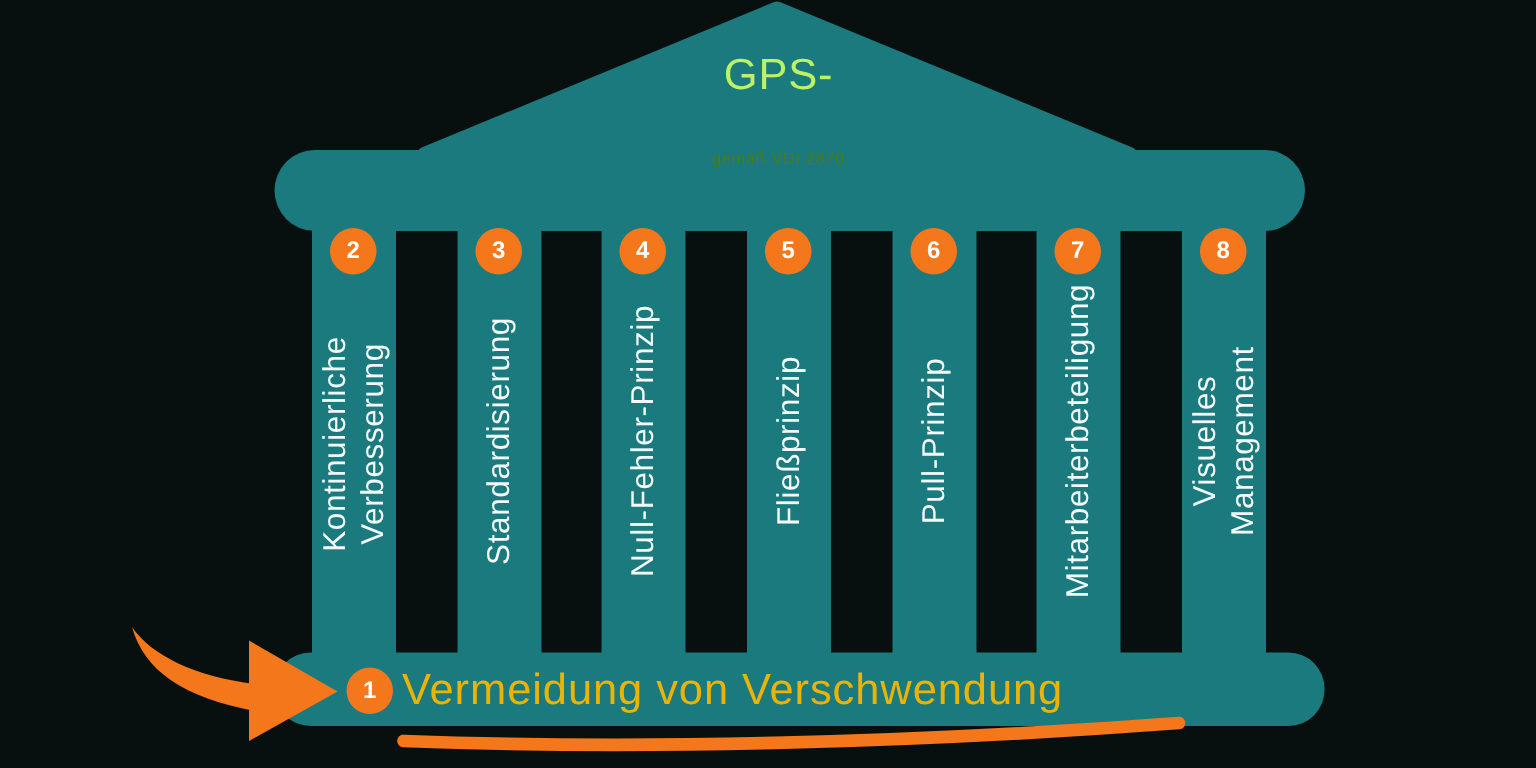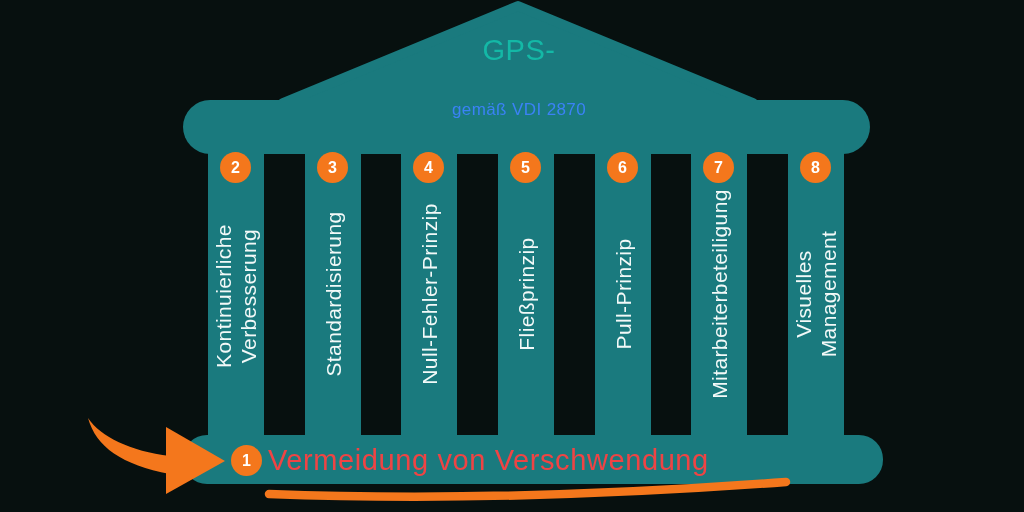--- a/index.html
+++ b/index.html
@@ -7,39 +7,39 @@
     position:relative;width:1024px;height:512px;overflow:hidden;
     background:#07100f;
     font-family:"Liberation Sans","DejaVu Sans",sans-serif;
     color:#f7fbfa;
   }
   .stage svg{position:absolute;left:0;top:0;}
   .abs{position:absolute;}
   .title-line{
     left:519px;transform:translateX(-50%);
     font-size:29px;letter-spacing:.5px;font-weight:400;
-    white-space:nowrap;color:#14b8a6;
+    white-space:nowrap;color:#bef264;
   }
   .subtitle{
     left:519px;transform:translateX(-50%);
-    font-size:17px;letter-spacing:.4px;color:#3b82f6;white-space:nowrap;
+    font-size:11px;letter-spacing:.4px;color:#4d7c0f;white-space:nowrap;
   }
   .badge{
     width:31px;height:31px;border-radius:50%;
     background:#f4771c;color:#ffffff;
     display:flex;align-items:center;justify-content:center;
     font-size:16px;font-weight:700;
   }
   .pillar-label{
     transform:translate(-50%,-50%) rotate(-90deg);
     font-size:21px;letter-spacing:.4px;color:#f2f9f8;
     white-space:pre-line;text-align:center;line-height:25px;font-weight:400;
   }
   .base-label{
-    font-size:29px;letter-spacing:.6px;color:#ef4444;
+    font-size:29px;letter-spacing:.6px;color:#eab308;
     white-space:nowrap;font-weight:400;
   }
 </style>
 </head>
 <body>
 
 <div class="stage">
 
   <svg width="1024" height="512" viewBox="0 0 1024 512">
 

